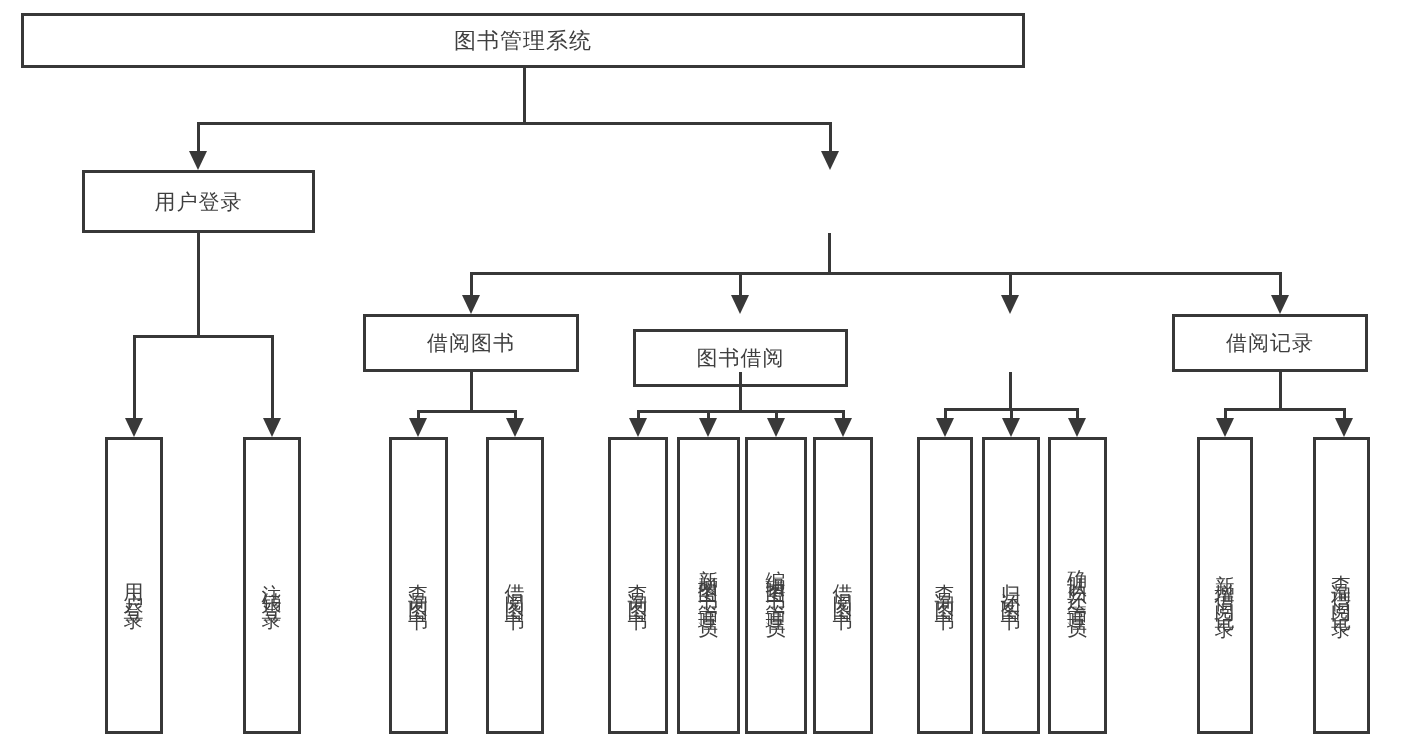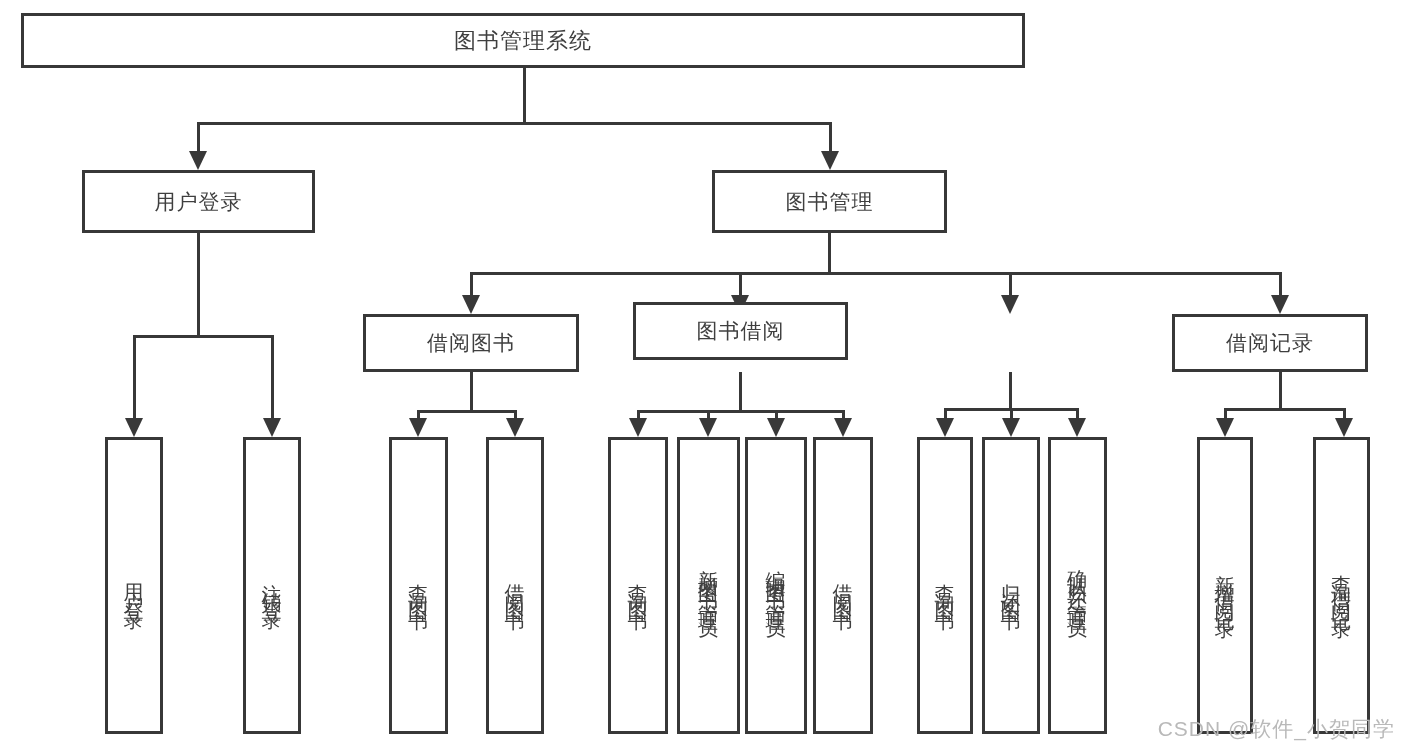--- a/index.html
+++ b/index.html
@@ -64,23 +64,20 @@
   <div class="vline" style="left:522.5px;top:68px;height:54px"></div>
   <div class="hline" style="left:196.5px;top:122px;width:635px"></div>
   <div class="vline" style="left:196.5px;top:122px;height:31px"></div>
   <div class="arrow" style="left:189px;top:151px"></div>
   <div class="vline" style="left:828.5px;top:122px;height:31px"></div>
   <div class="arrow" style="left:821px;top:151px"></div>
 
   <div class="box hbox" style="left:82px;top:170px;width:233px;height:63px">
     <span>用户登录</span>
   </div>
-  <div class="box hbox" style="left:712px;top:170px;width:235px;height:63px">
-    <span>图书管理</span>
-  </div>
 
   <div class="vline" style="left:196.5px;top:233px;height:102px"></div>
   <div class="hline" style="left:132.5px;top:335px;width:141px"></div>
   <div class="vline" style="left:132.5px;top:335px;height:84px"></div>
   <div class="arrow" style="left:125px;top:418px"></div>
   <div class="vline" style="left:270.5px;top:335px;height:84px"></div>
   <div class="arrow" style="left:263px;top:418px"></div>
 
   <div class="vline" style="left:827.5px;top:233px;height:39px"></div>
   <div class="hline" style="left:469.5px;top:272px;width:812px"></div>
@@ -89,21 +86,21 @@
   <div class="vline" style="left:738.5px;top:272px;height:25px"></div>
   <div class="arrow" style="left:731px;top:295px"></div>
   <div class="vline" style="left:1008.5px;top:272px;height:25px"></div>
   <div class="arrow" style="left:1001px;top:295px"></div>
   <div class="vline" style="left:1278.5px;top:272px;height:25px"></div>
   <div class="arrow" style="left:1271px;top:295px"></div>
 
   <div class="box hbox" style="left:363px;top:314px;width:216px;height:58px">
     <span>借阅图书</span>
   </div>
-  <div class="box hbox" style="left:633px;top:302px;width:215px;height:58px">
+  <div class="box hbox" style="left:633px;top:329px;width:215px;height:58px">
     <span>图书借阅</span>
   </div>
   <div class="box hbox" style="left:1172px;top:314px;width:196px;height:58px">
     <span>借阅记录</span>
   </div>
 
   <div class="vline" style="left:469.5px;top:372px;height:38px"></div>
   <div class="hline" style="left:416.5px;top:410px;width:100px"></div>
   <div class="vline" style="left:416.5px;top:410px;height:10px"></div>
   <div class="arrow" style="left:409px;top:418px"></div>
@@ -174,15 +171,14 @@
     <span class="vtext long">确认归还（管理员）</span>
   </div>
 
   <div class="box leaf" style="left:1197px;width:56px">
     <span class="vtext">新增借阅记录</span>
   </div>
   <div class="box leaf" style="left:1313px;width:57px">
     <span class="vtext">查询借阅记录</span>
   </div>
 
-  <div class="watermark">CSDN @软件_小贺同学</div>
 
 </div>
 
 </body></html>

